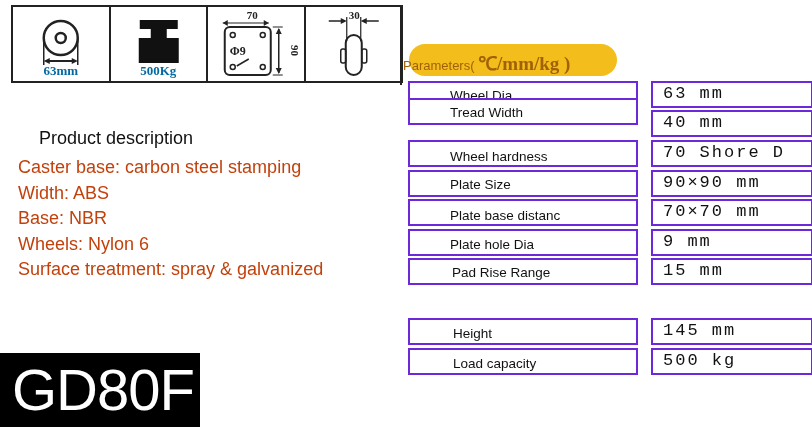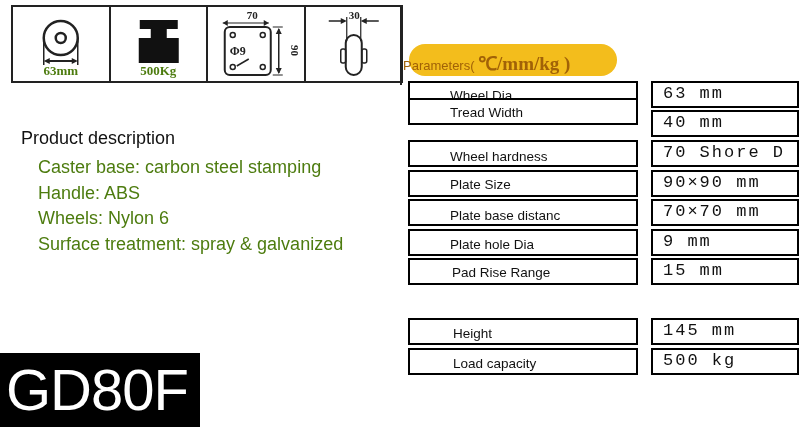--- a/index.html
+++ b/index.html
@@ -2,39 +2,39 @@
 <html><head>
 <meta charset="utf-8">
 <style>
   html, body { margin:0; padding:0; background:#ffffff; }
   body { width:812px; height:443px; position:relative; overflow:hidden; font-family:"Liberation Sans", sans-serif; color:#111; }
 
   .icon-strip { position:absolute; left:11px; top:5px; width:392px; height:78px; border:2px solid #222; display:flex; box-sizing:border-box; }
   .icon-cell { flex:1; border-right:2px solid #222; position:relative; box-sizing:border-box; }
   .icon-cell:last-child { border-right:none; }
   .icon-cell svg { position:absolute; left:0; top:0; width:100%; height:100%; }
-  .icon-caption { position:absolute; left:0; right:0; bottom:2px; text-align:center; font-family:"Liberation Serif", serif; font-weight:bold; font-size:13px; color:#4d7c0f; }
+  .icon-caption { position:absolute; left:0; right:0; bottom:2px; text-align:center; font-family:"Liberation Serif", serif; font-weight:bold; font-size:13px; color:#0369a1; }
 
   .vline { position:absolute; left:400px; top:5px; width:2px; height:80px; background:#222; }
 
   .params-pill { position:absolute; left:409px; top:44px; width:208px; height:32px; background:#f3bd1c; border-radius:16px; }
   .params-label { position:absolute; left:403px; top:50px; font-size:13px; color:#a16207; white-space:nowrap; }
   .params-label .unit { font-family:"Liberation Serif", serif; font-weight:bold; font-size:19px; }
 
-  .row-box { position:absolute; border:2px solid #000000; box-sizing:border-box; height:27px; background:#fff;padding-left:20px; }
+  .row-box { position:absolute; border:2px solid #6d28d9; box-sizing:border-box; height:27px; background:#fff;padding-left:20px; }
   .lbl-box { left:408px; width:230px; }
-  .val-box { left:651px; width:148px; }
+  .val-box { left:651px; width:162px; }
   .lbl-text { position:absolute; left:40px; top:5px; font-size:13.5px; color:#111; white-space:nowrap; }
   .val-text { position:absolute; left:10px; top:1px; font-family:"Liberation Mono", monospace; font-size:17px; letter-spacing:2px; color:#111; white-space:nowrap; }
 
   .desc { position:absolute; left:18px; top:128px; }
-  .desc-title { font-size:18px; color:#111; margin-left:3px; margin-bottom:6px; }
-  .desc-line { font-size:18px; line-height:25.5px; color:#4d7c0f; white-space:nowrap;margin-left:20px; }
+  .desc-title { font-size:18px; color:#111; margin-left:21px; margin-bottom:6px; }
+  .desc-line { font-size:18px; line-height:25.5px; color:#c2410c; white-space:nowrap; }
 
-  .model-badge { position:absolute; left:0; top:353px; width:200px; height:74px; background:#000; color:#fff; font-size:58px; line-height:74px; padding-left:6px; box-sizing:border-box; letter-spacing:-1px; }
+  .model-badge { position:absolute; left:0; top:353px; width:200px; height:74px; background:#000; color:#fff; font-size:58px; line-height:74px; padding-left:12px; box-sizing:border-box; letter-spacing:-1px; }
 </style>
 </head>
 <body>
 
 <div class="icon-strip">
   <div class="icon-cell">
     <svg viewBox="0 0 78 74">
       <circle cx="39" cy="31" r="17" fill="none" stroke="#222" stroke-width="2.5"></circle>
       <circle cx="39" cy="31" r="5" fill="none" stroke="#222" stroke-width="2.5"></circle>
       <line x1="22" y1="31" x2="22" y2="58" stroke="#222" stroke-width="1.5"></line>
@@ -157,18 +157,19 @@
 <div class="row-box lbl-box" style="top:348px">
     <span class="lbl-text" style="left:43px;top:6px">Load capacity</span>
   </div>
 <div class="row-box val-box" style="top:348px">
     <span class="val-text">500 kg</span>
   </div>
 
 <div class="desc">
   <div class="desc-title">Product description</div>
   <div class="desc-line">Caster base: carbon steel stamping</div>
-  <div class="desc-line">Handle: ABS</div>
+  <div class="desc-line">Width: ABS</div>
+  <div class="desc-line">Base: NBR</div>
   <div class="desc-line">Wheels: Nylon 6</div>
   <div class="desc-line">Surface treatment: spray &amp; galvanized</div>
 </div>
 
 <div class="model-badge">GD80F</div>
 
 </body></html>

